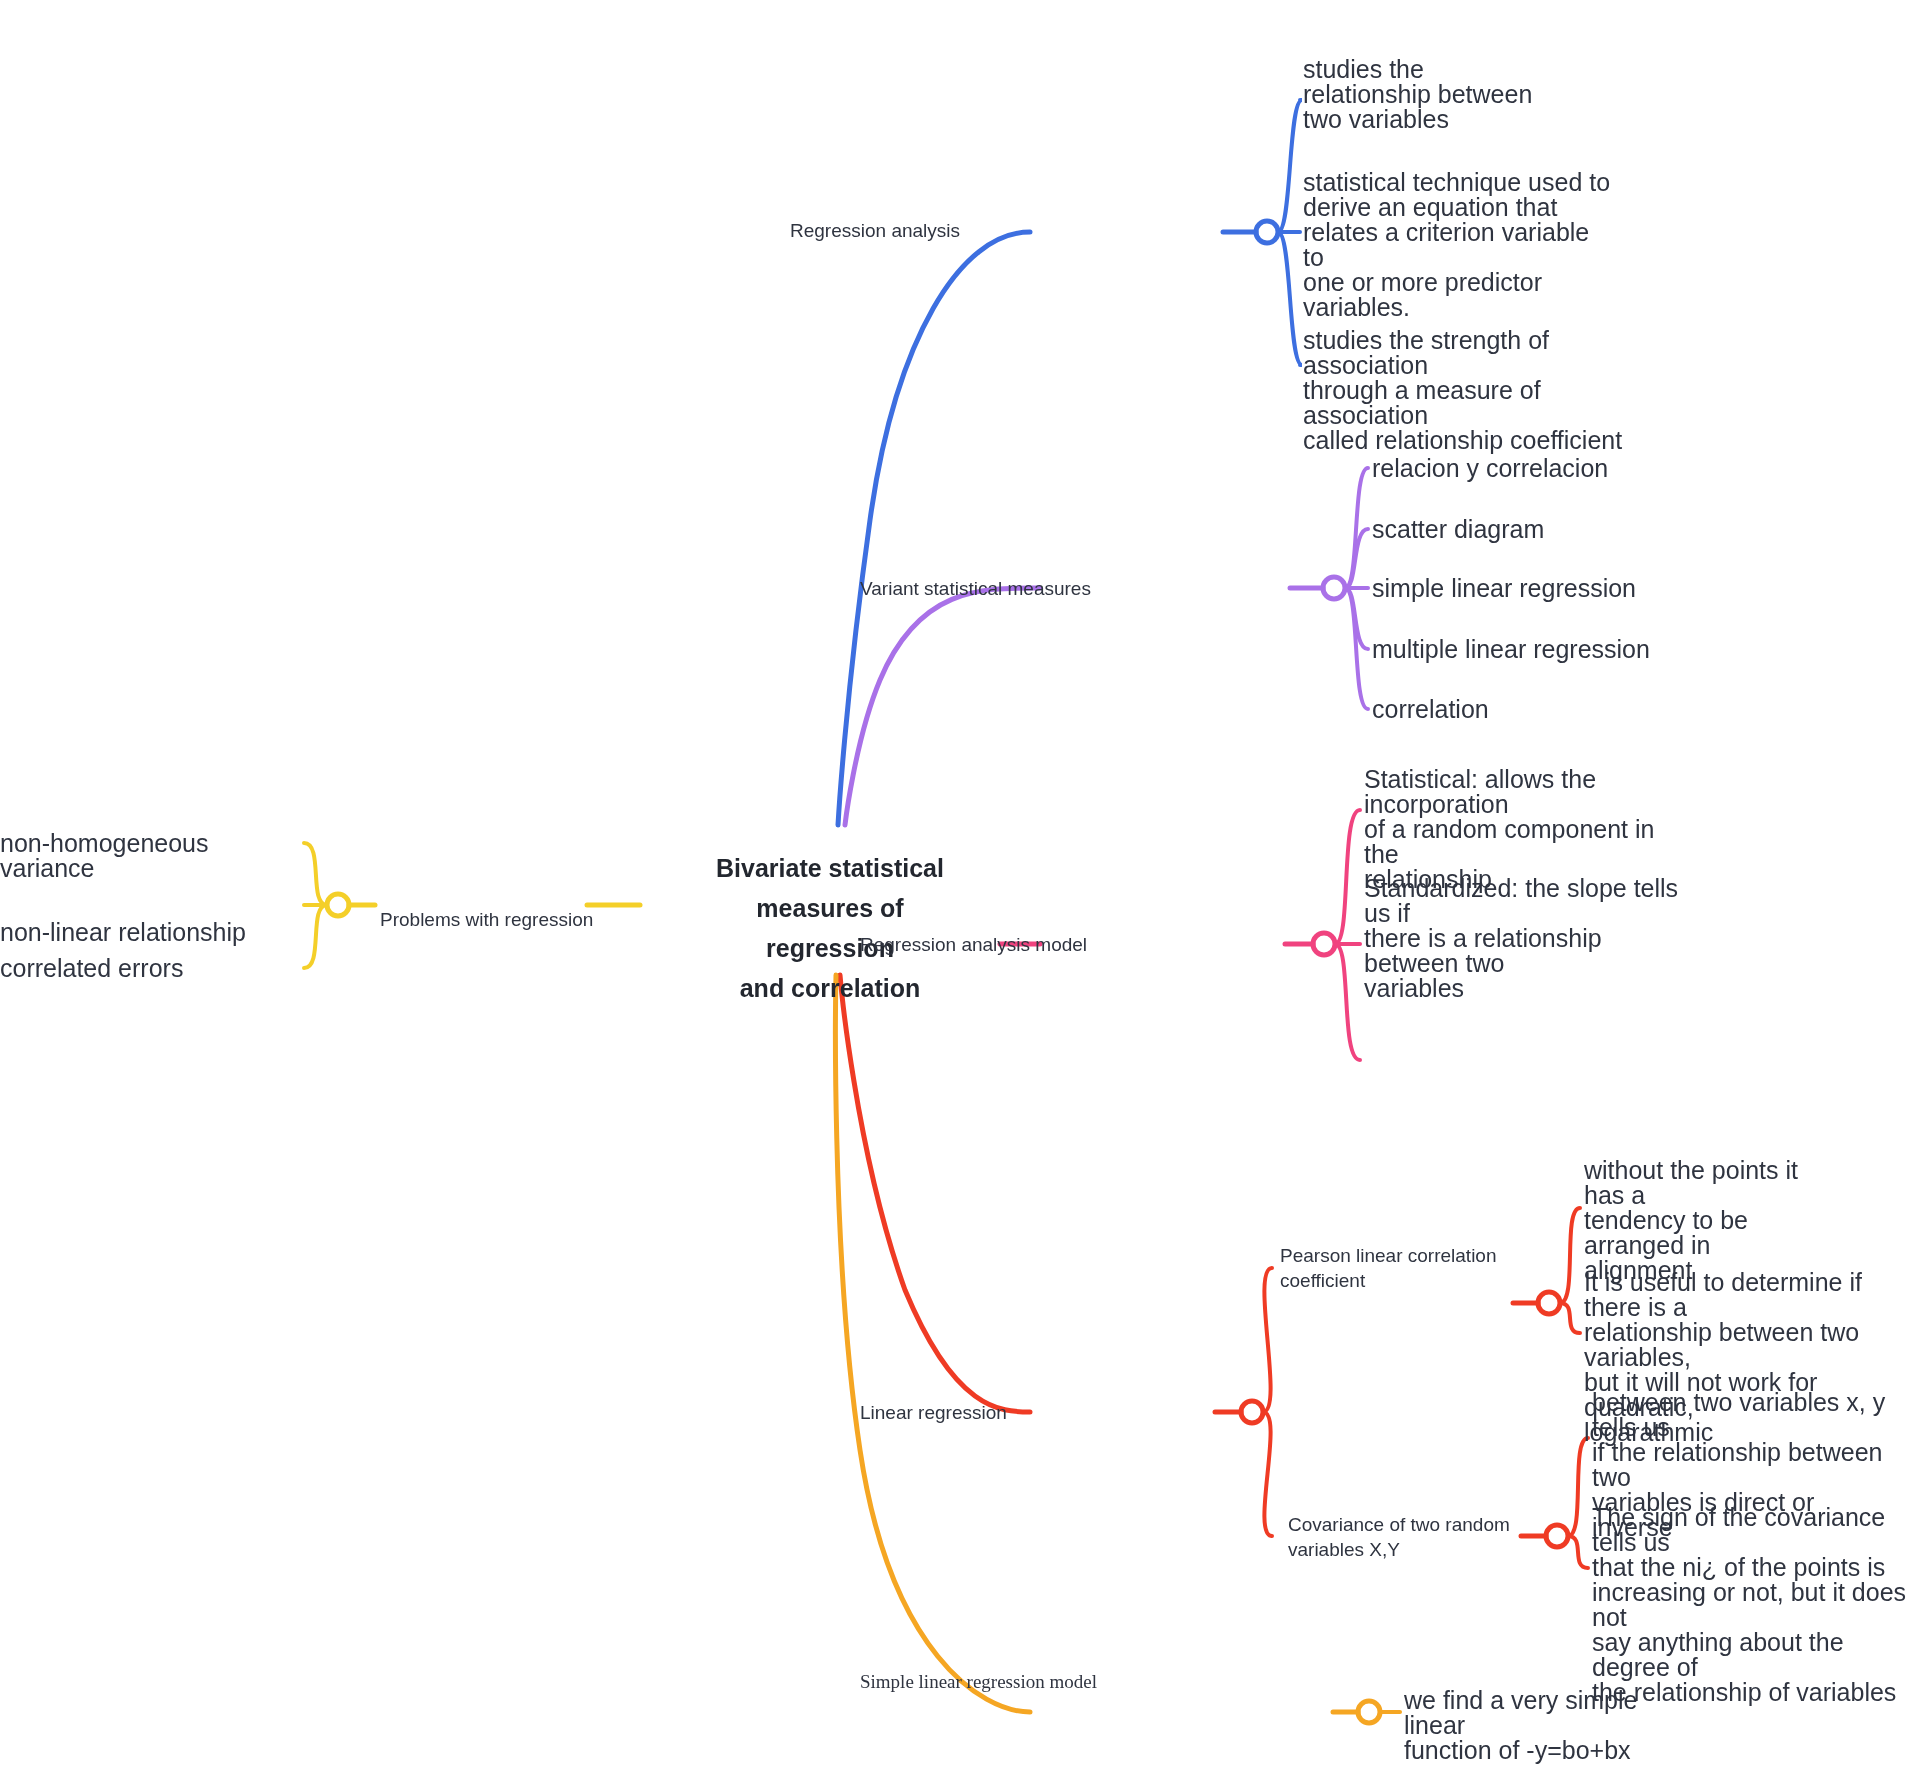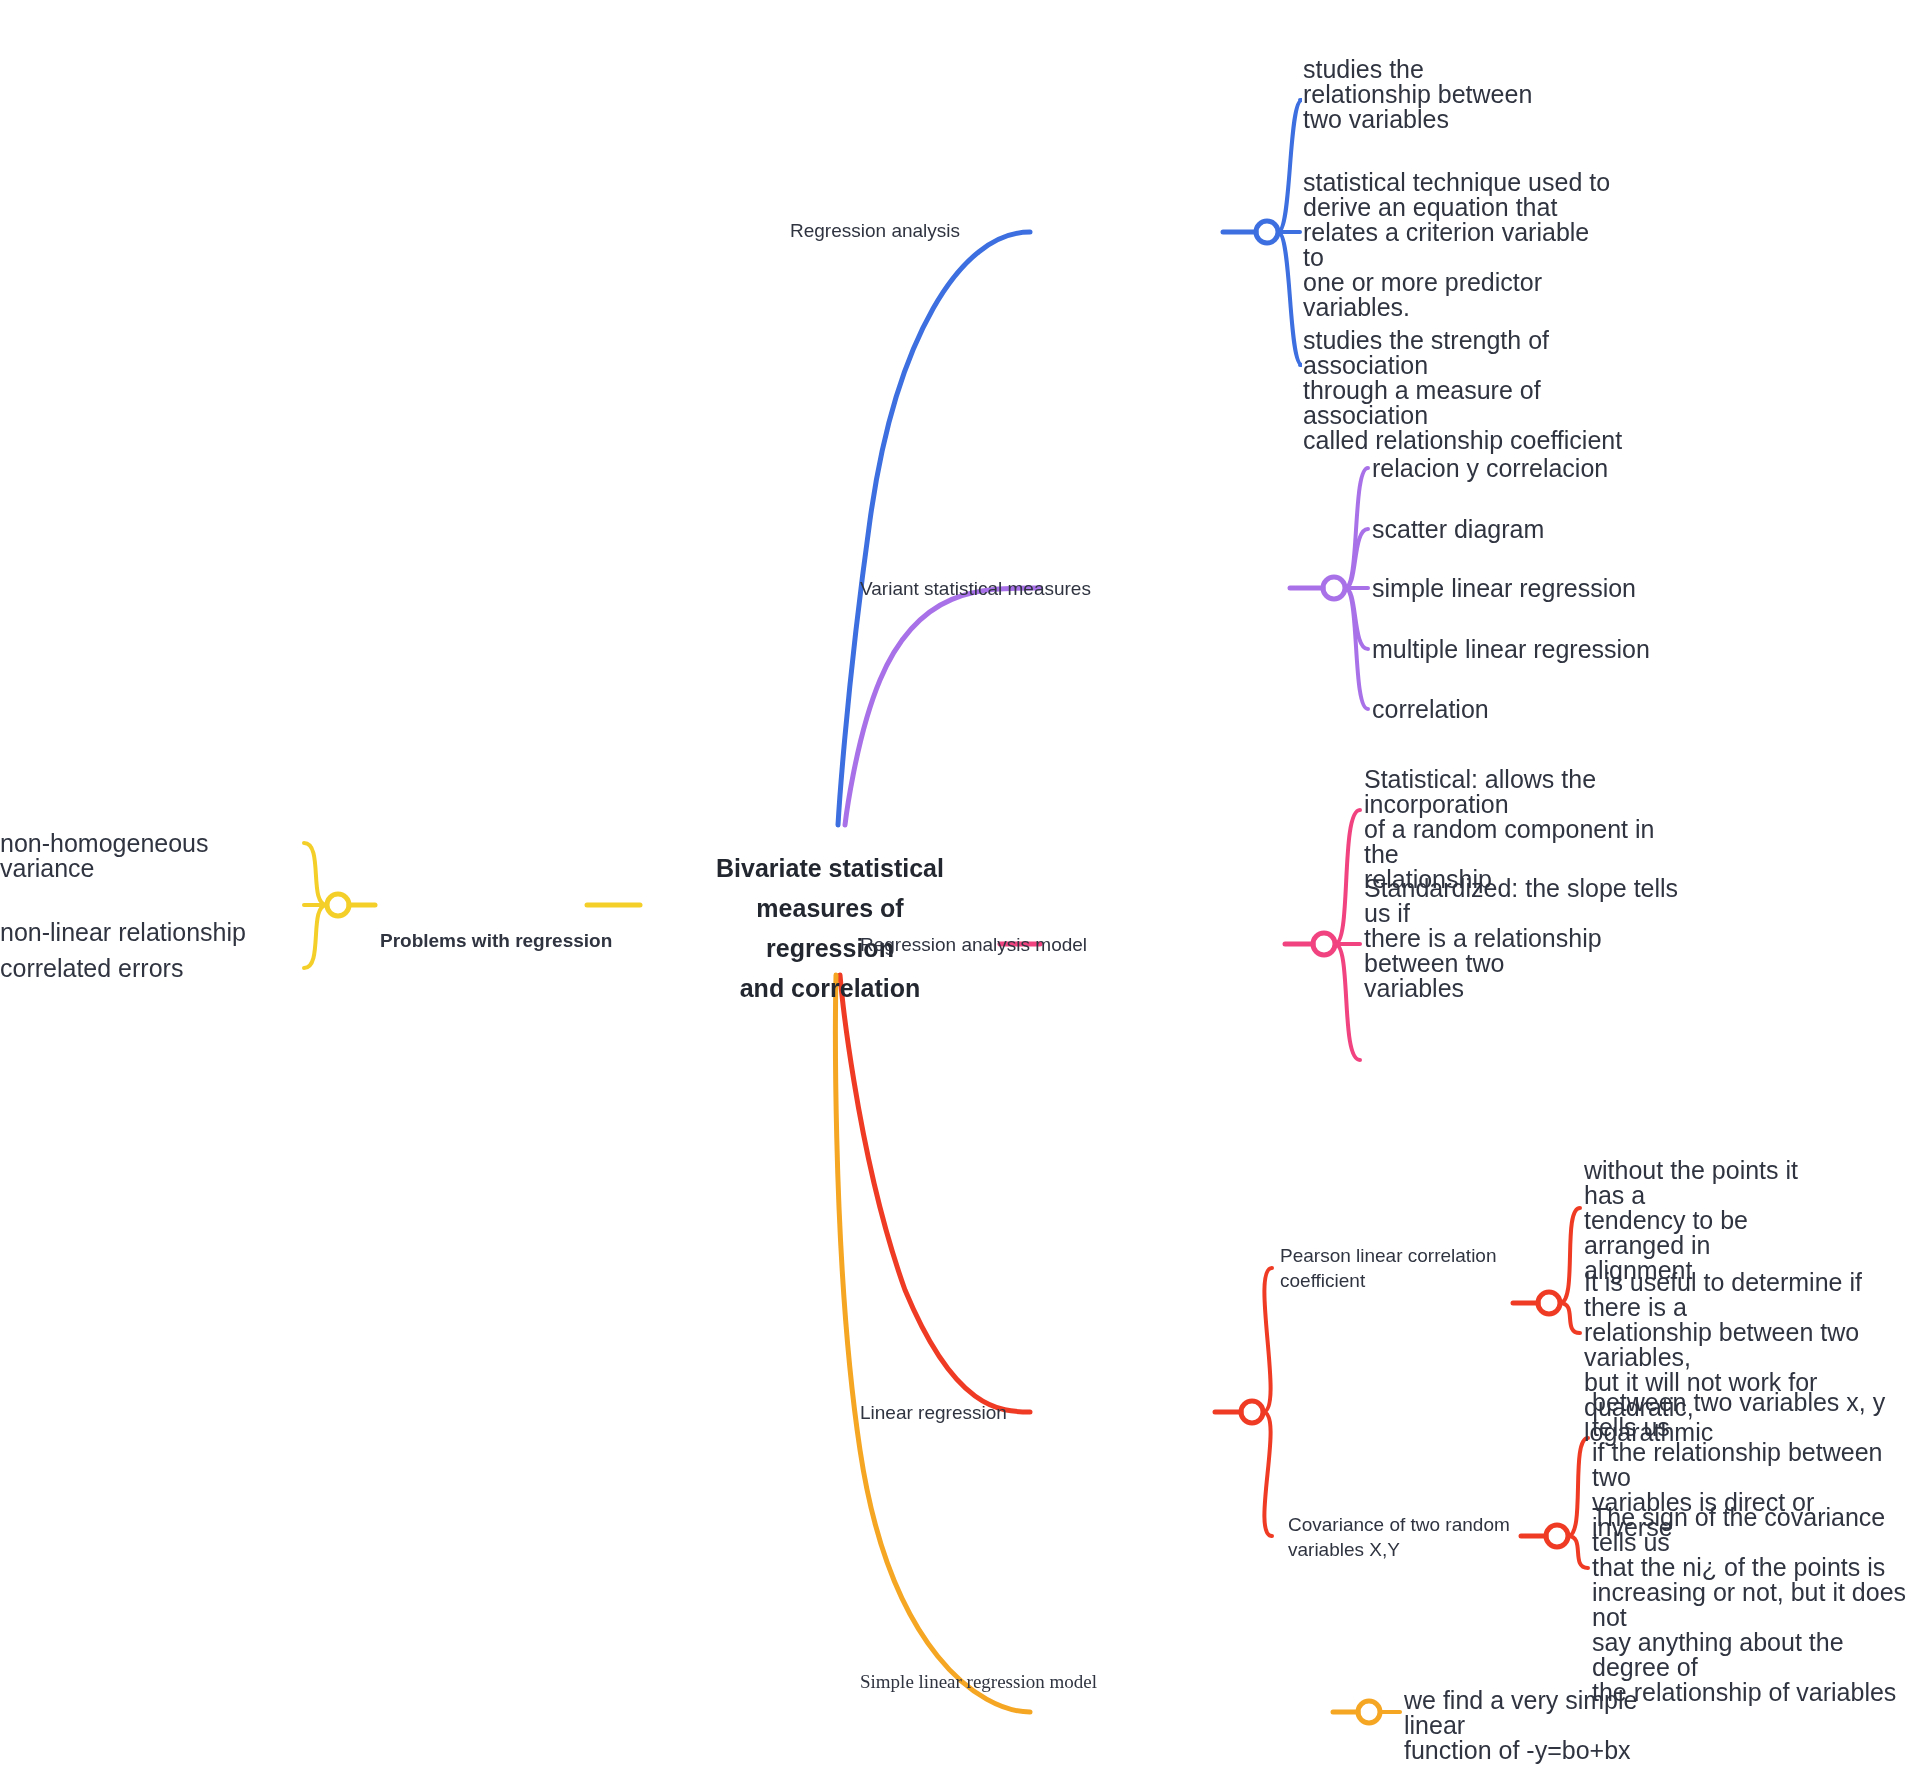--- a/index.html
+++ b/index.html
@@ -175,19 +175,19 @@
 that the ni¿ of the points is
 increasing or not, but it does not
 say anything about the degree of
 the relationship of variables</div>
 
   <div class="node branch ra" style="left:860px; top:1669px; width:470px;font-family:Liberation Serif, serif;">Simple linear regression model</div>
 
   <div class="node leaf la" style="left:1404px; top:1688px; width:270px;">we find a very simple linear
 function of -y=bo+bx</div>
 
-  <div class="node branch la" style="left:380px; top:928px; width:250px;font-weight:bold;">Problems with regression</div>
+  <div class="node branch la" style="left:380px; top:907px; width:250px;">Problems with regression</div>
 
   <div class="node leaf ra" style="left:0px; top:831px; width:300px;">non-homogeneous variance</div>
   <div class="node leaf ra" style="left:0px; top:920px; width:300px;">non-linear relationship</div>
   <div class="node leaf ra" style="left:0px; top:956px; width:300px;">correlated errors</div>
 
 </div>
 
 </body></html>

